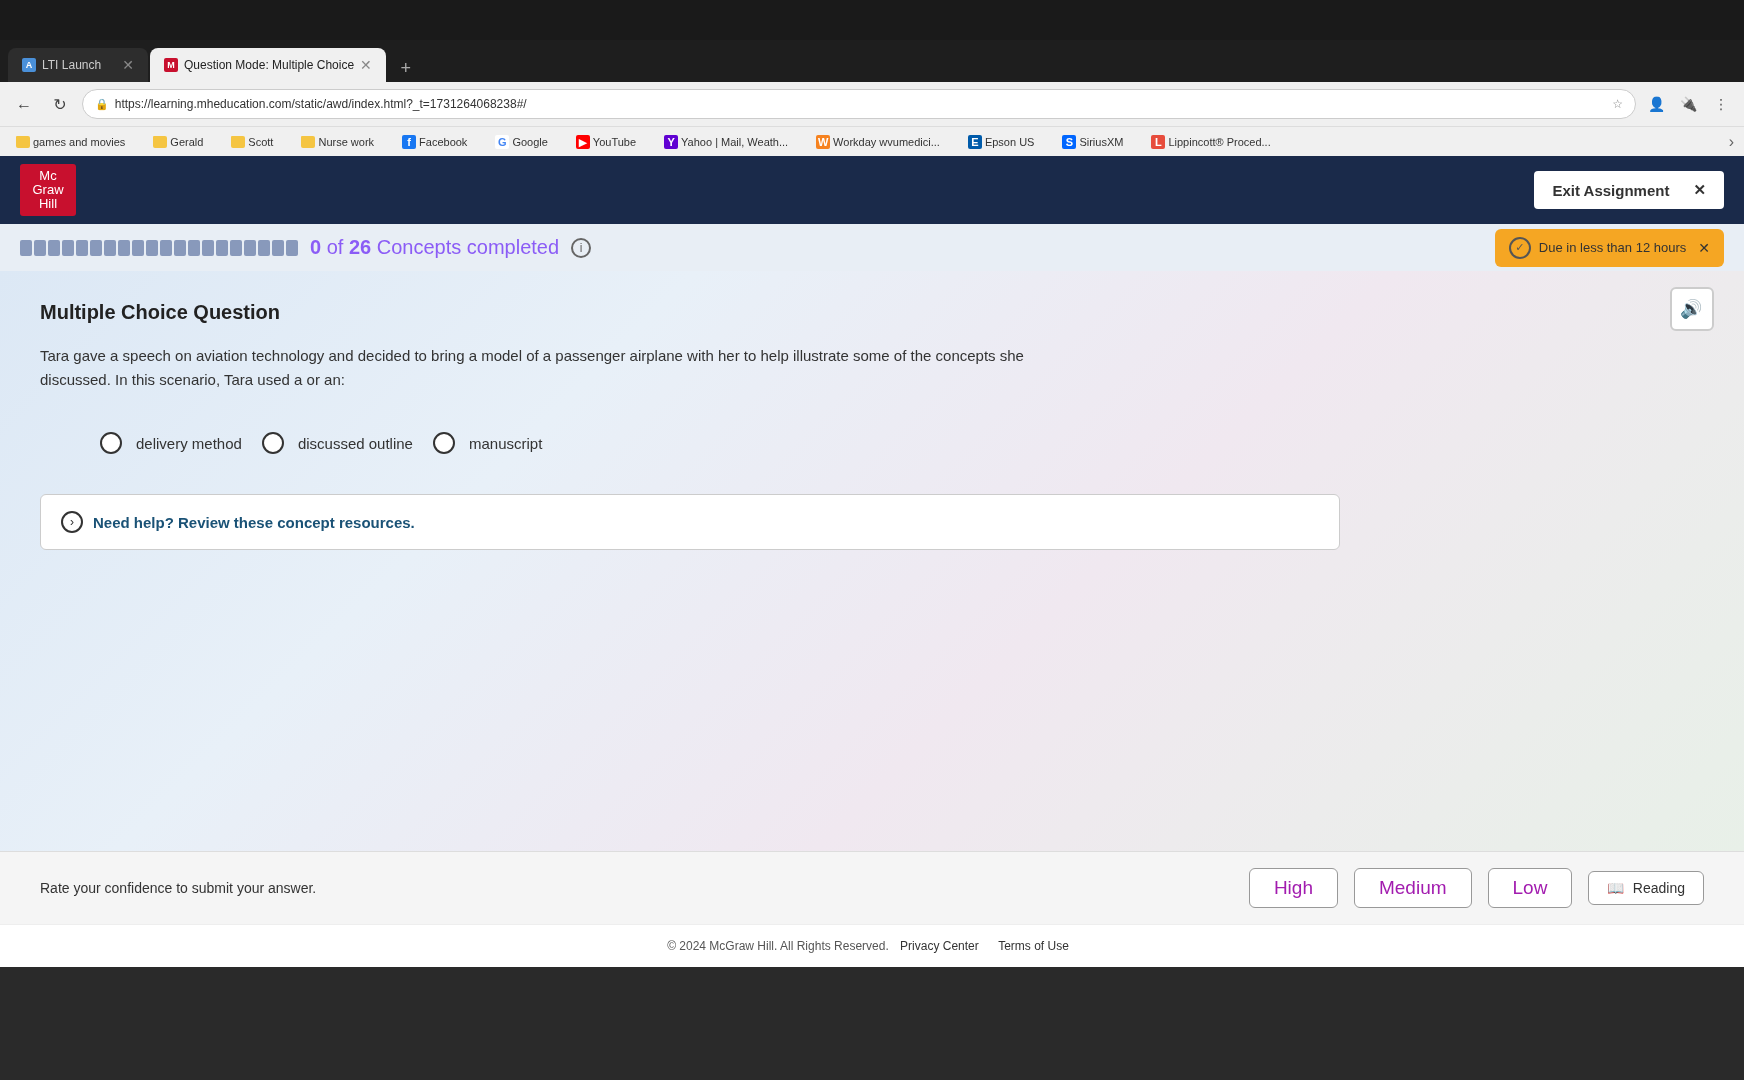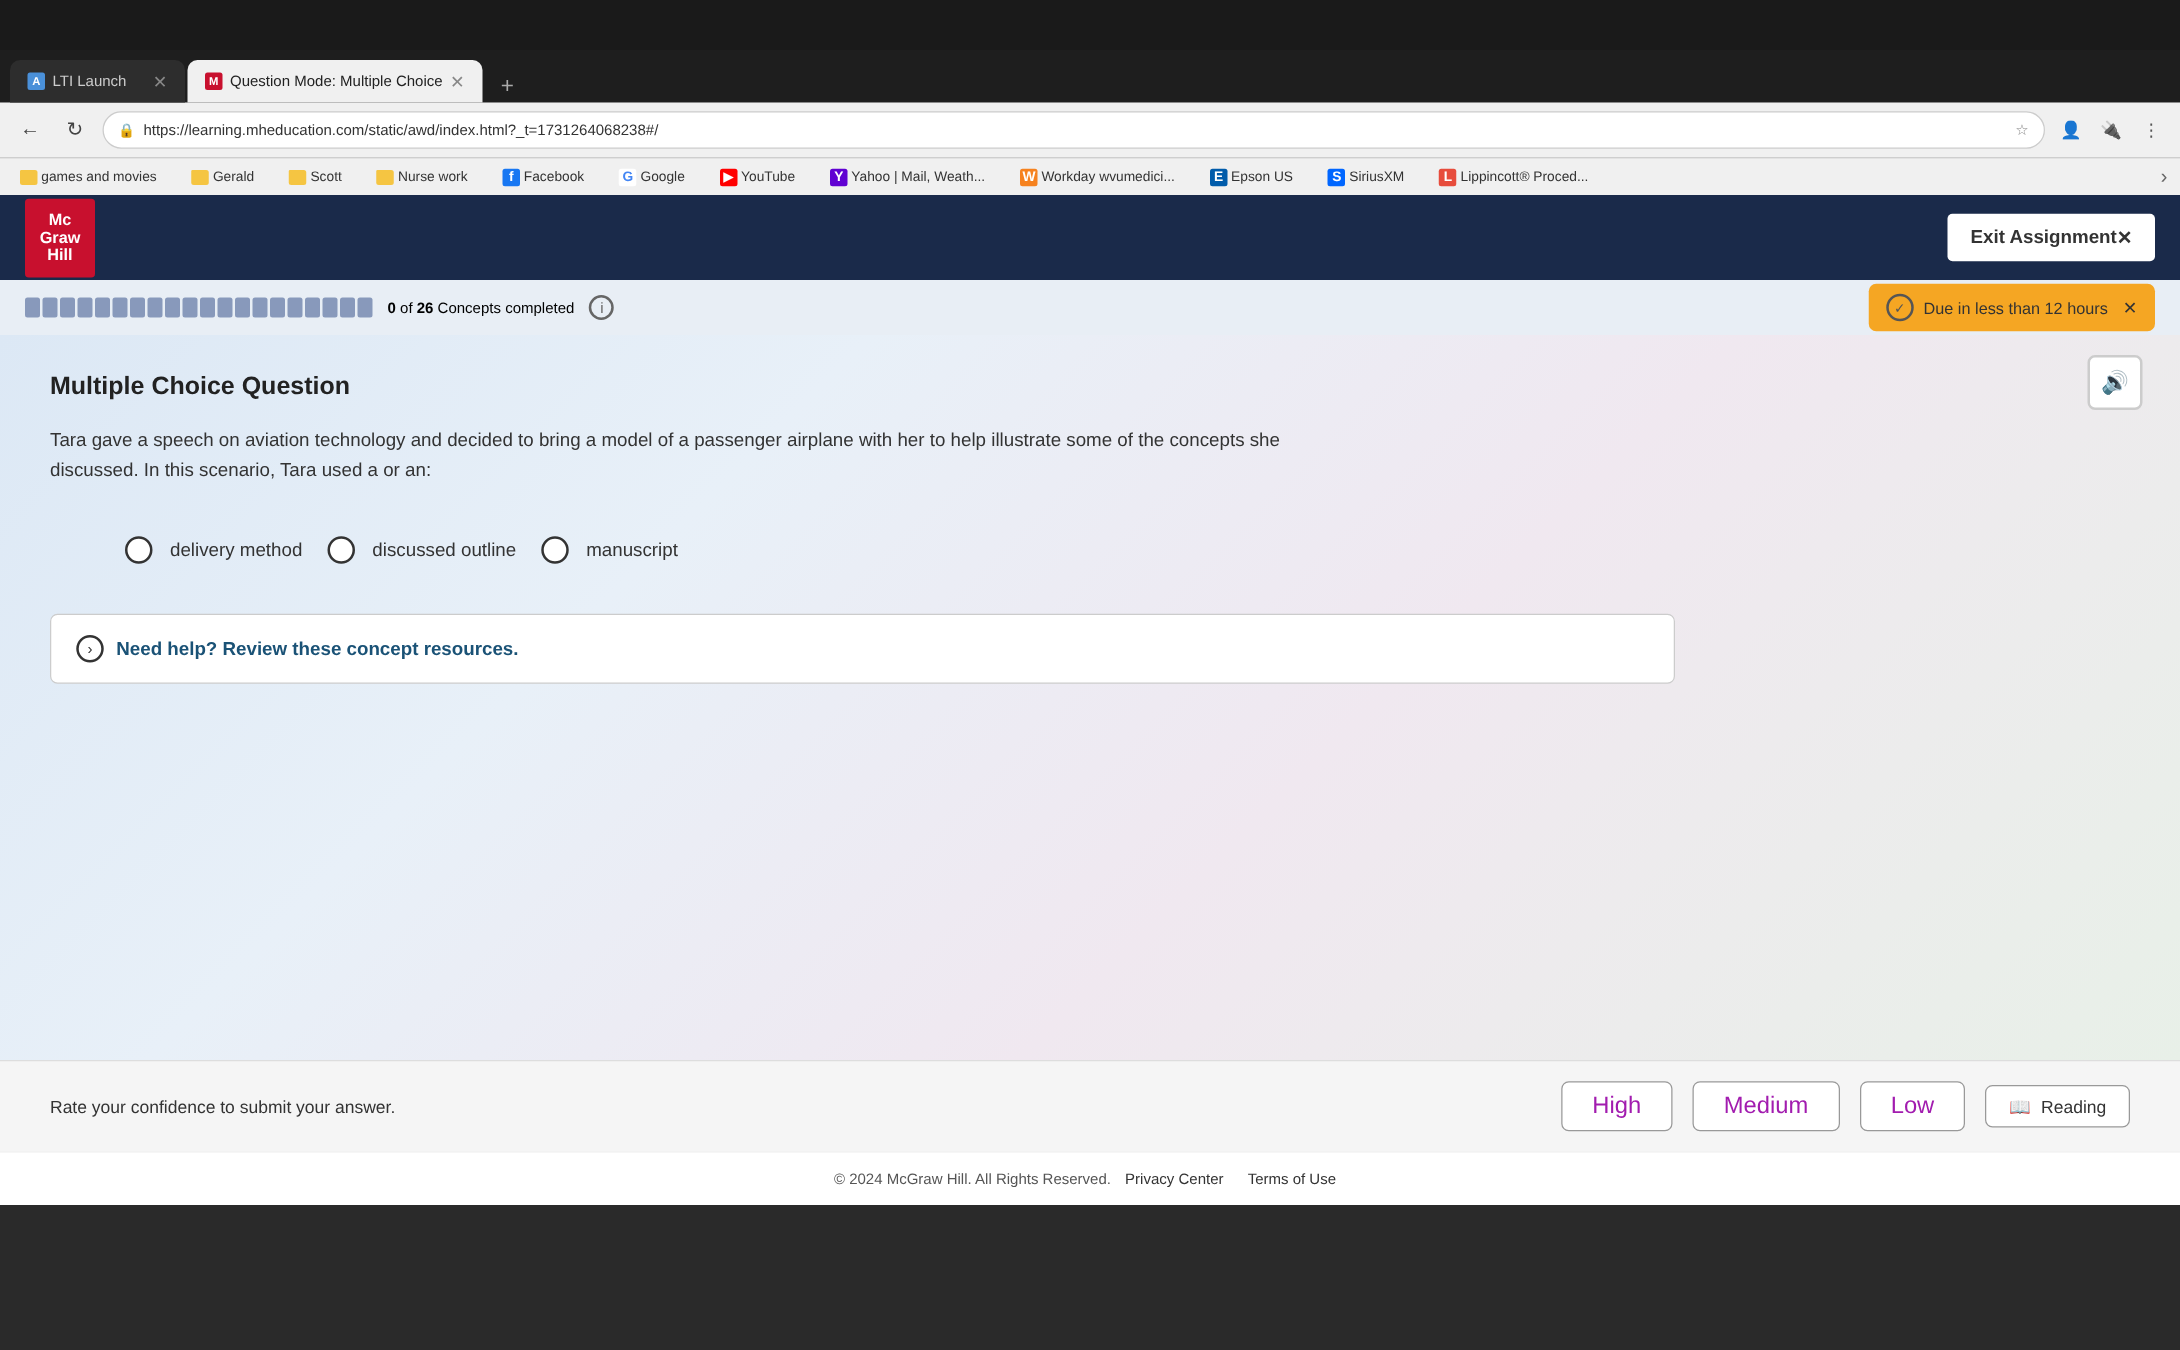--- a/index.html
+++ b/index.html
@@ -187,36 +187,37 @@
     
     .mh-header {
       background: #1a2a4a;
       display: flex;
       align-items: center;
       padding: 0 20px;
       height: 68px;
     }
     .mh-logo {
       width: 56px;
-      height: 63px;
+      height: 52px;
       background: #c8102e;
       border-radius: 3px;
       display: flex;
       align-items: center;
       justify-content: center;
       font-size: 13px;
-      font-weight: bold;
+      font-weight: normal;
       color: white;
       line-height: 1.1;
       text-align: center;
     }
     .mh-spacer { flex: 1; }
     .exit-btn {
       display: flex;
-      gap: 0;
+      align-items: center;
+      gap: 24px;
       background: white;
       border: none;
       border-radius: 4px;
       padding: 10px 18px;
       font-size: 15px;
       font-weight: bold;
       color: #333;
       cursor: pointer;
     }
 
@@ -233,22 +234,22 @@
       display: flex;
       gap: 2px;
     }
     .progress-segment {
       width: 12px;
       height: 16px;
       background: #8899bb;
       border-radius: 2px;
     }
     .progress-text {
-      font-size: 12px;
-      color: #000000;
+      font-size: 20px;
+      color: #8b5cf6;
     }
     .progress-text strong { font-weight: bold; }
     .info-icon {
       width: 20px;
       height: 20px;
       border-radius: 50%;
       border: 2px solid #666;
       display: flex;
       align-items: center;
       justify-content: center;

